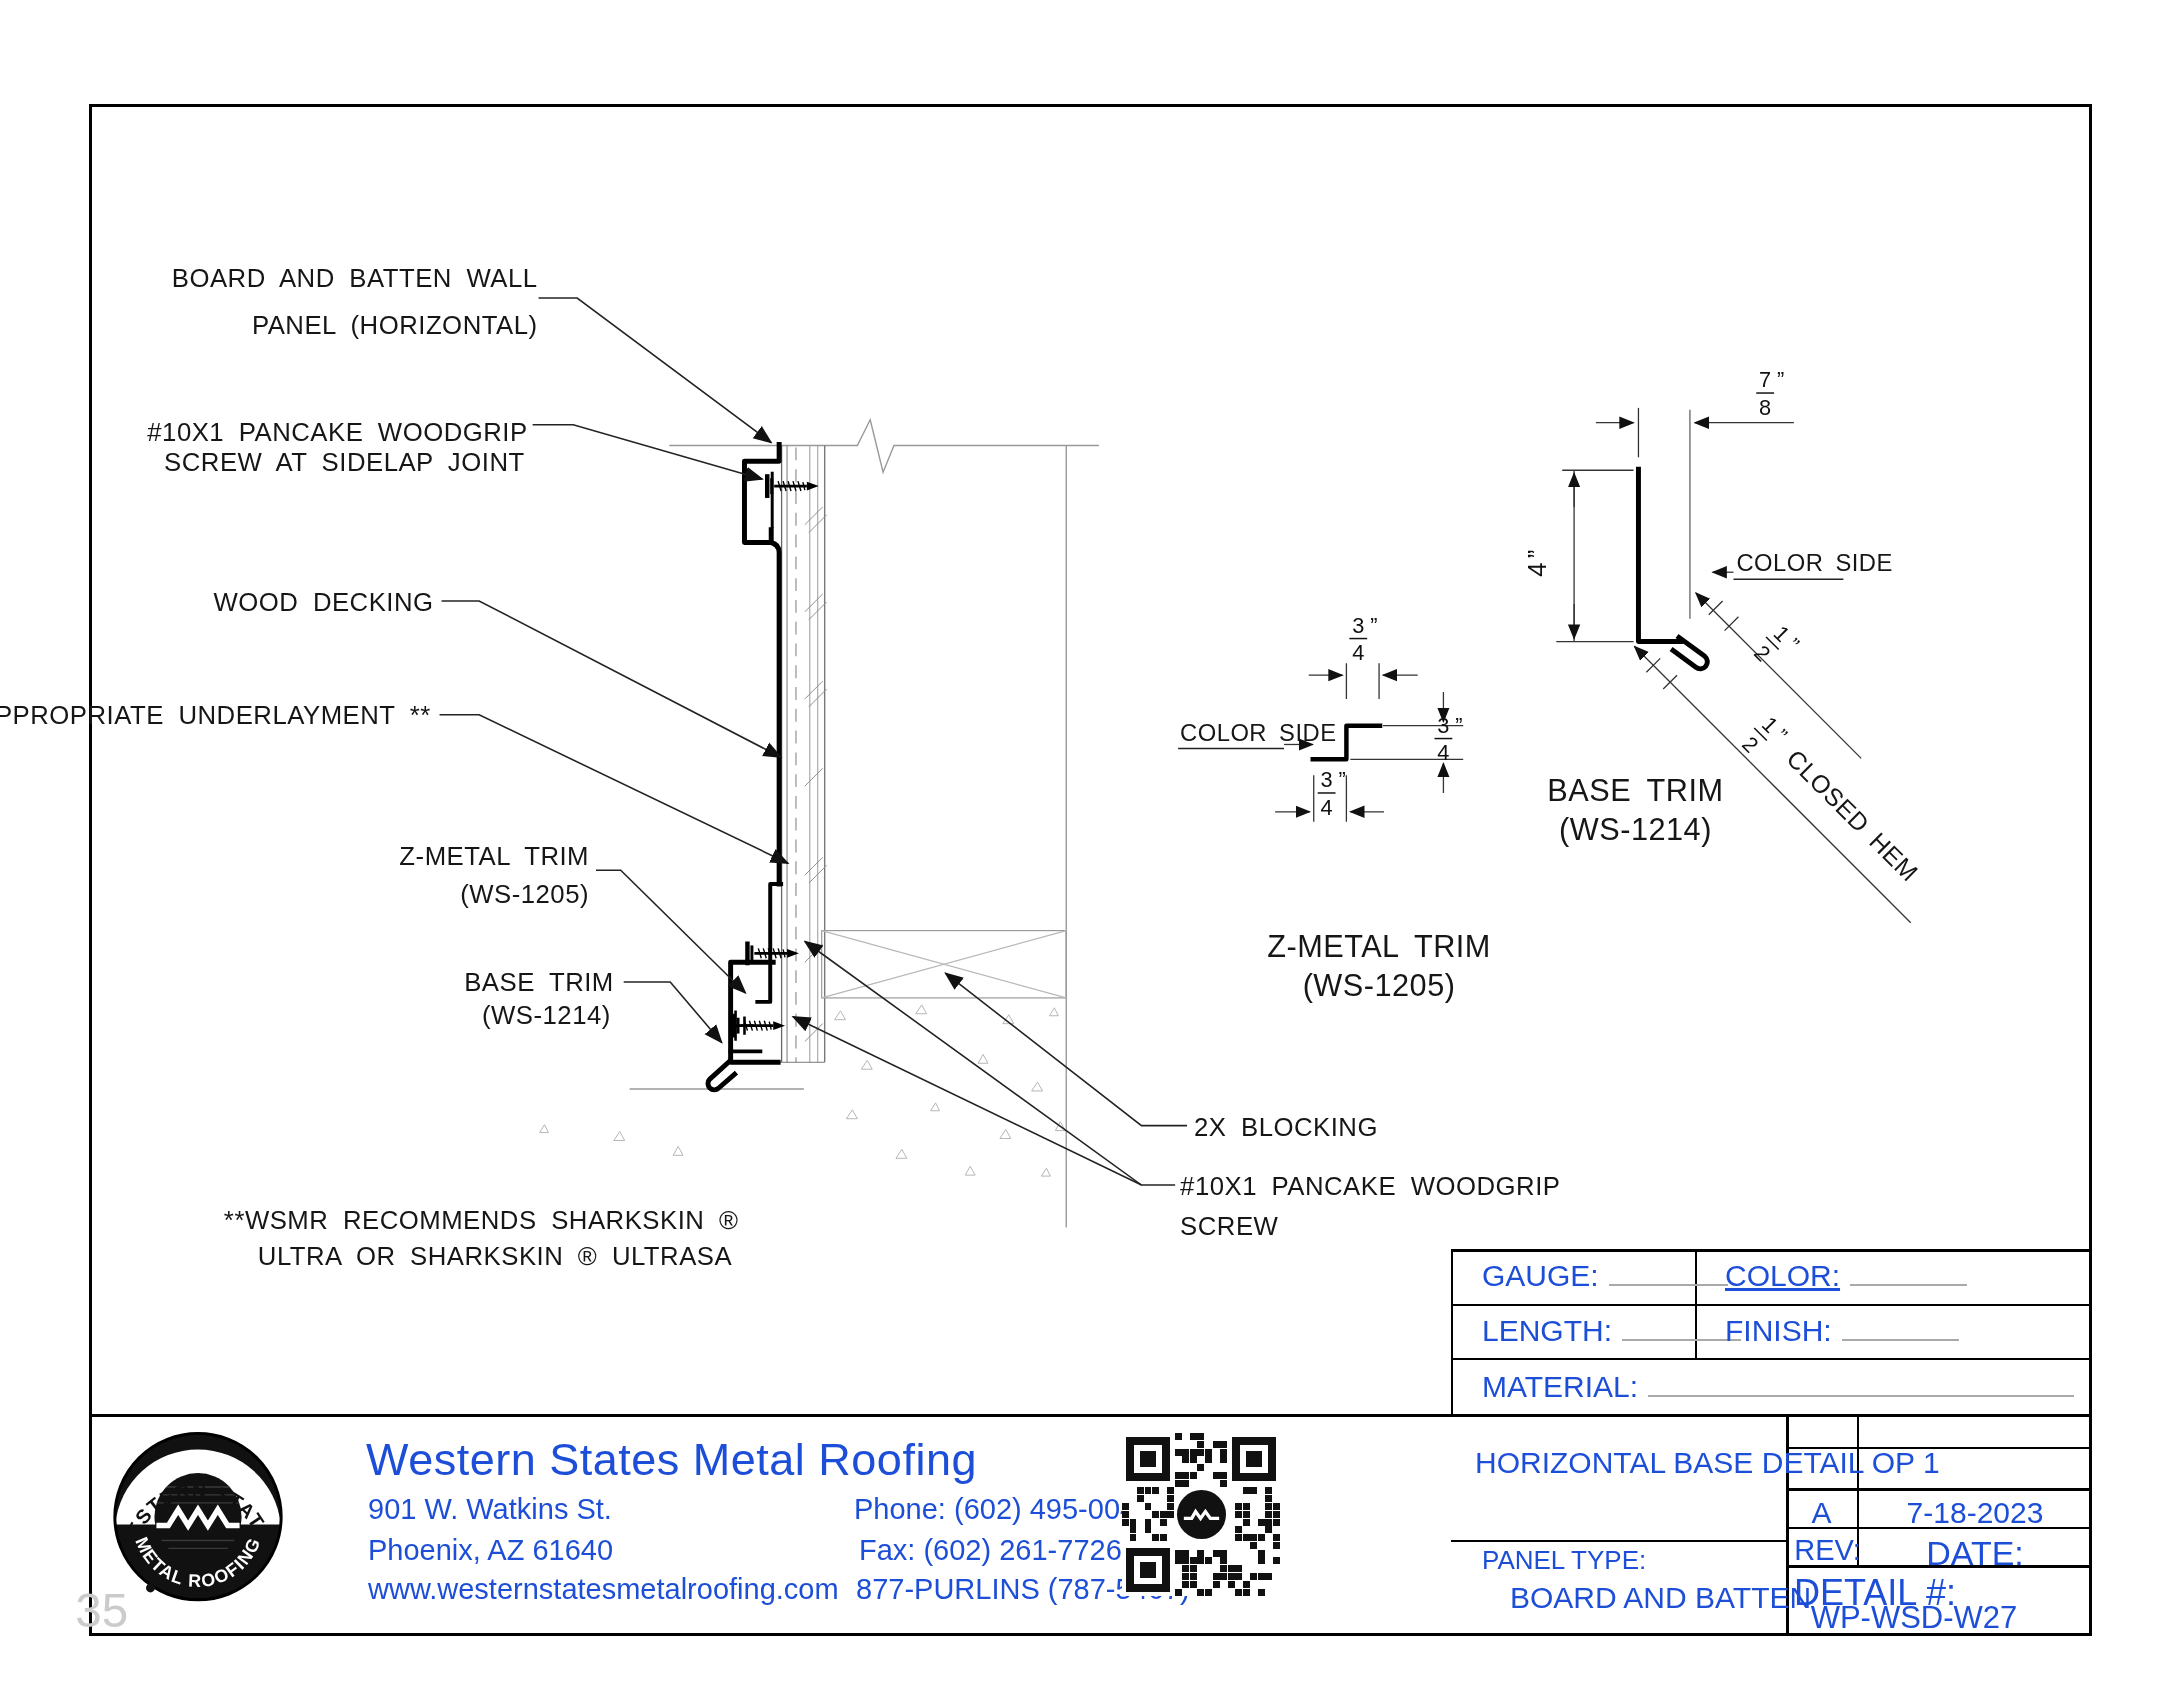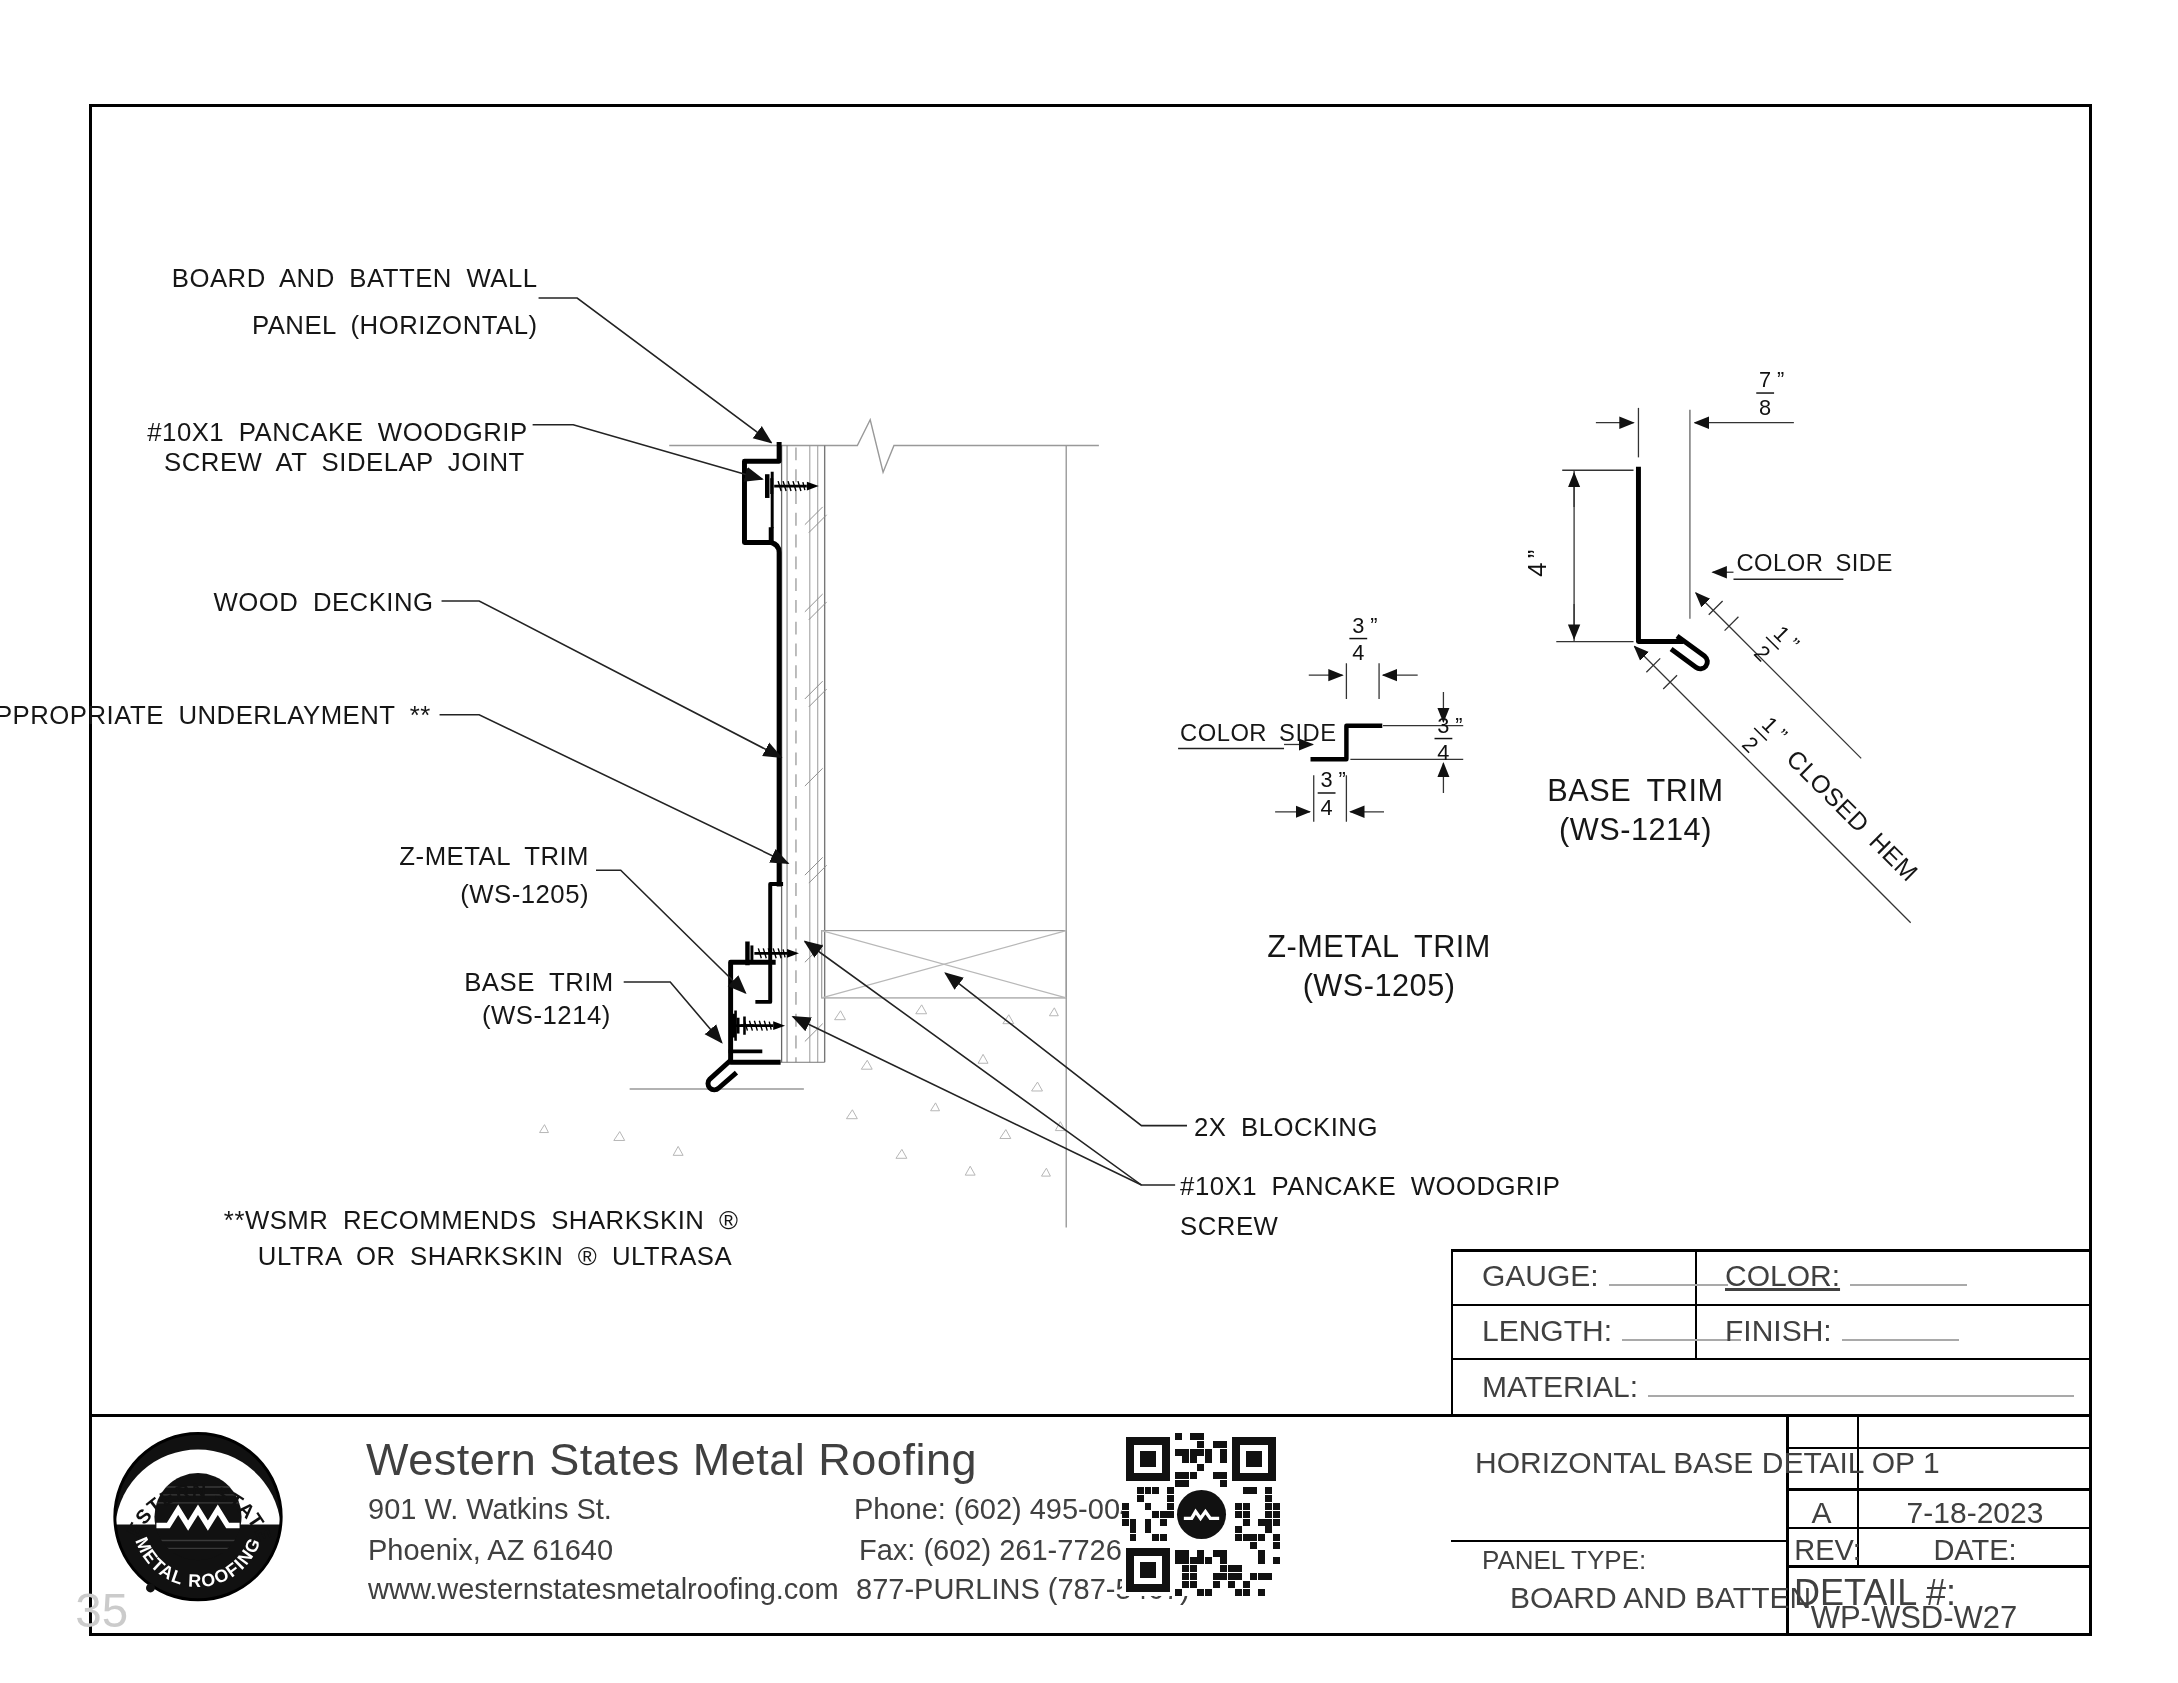--- a/index.html
+++ b/index.html
@@ -1,19 +1,19 @@
 <!DOCTYPE html>
 <html><head>
 <meta charset="utf-8">
 <style>
   html,body{margin:0;padding:0;background:#f2f2f2;}
   #page{position:relative;width:2178px;height:1683px;background:#ffffff;font-family:"Liberation Sans",sans-serif;overflow:hidden;}
   .ln{position:absolute;background:#000;}
   .frame{position:absolute;border:3px solid #000;box-sizing:border-box;background:transparent;}
-  .tbtext{position:absolute;color:#404040;white-space:nowrap;}
+  .tbtext{position:absolute;color:#1d4ed8;white-space:nowrap;}
   .blank{display:inline-block;height:24px;border-bottom:2px solid #a9a9a9;margin-left:10px;vertical-align:baseline;}
   .cad{font-family:"Liberation Sans",sans-serif;fill:#161616;font-size:26px;letter-spacing:.5px;word-spacing:7px;}
   .cadsm{font-family:"Liberation Sans",sans-serif;fill:#161616;font-size:24px;letter-spacing:.5px;word-spacing:5px;}
   .fr{font-family:"Liberation Sans",sans-serif;fill:#111;font-size:22px;}
   .dim{stroke:#333;stroke-width:1.3;fill:none;}
   .thin{stroke:#999;stroke-width:1.4;fill:none;}
   .leader{stroke:#232323;stroke-width:1.6;fill:none;}
   .prof{stroke:#000;fill:none;stroke-linejoin:round;stroke-linecap:square;}
   #qr{position:absolute;left:1122px;top:1433px;width:158px;height:163px;background:#fff;}
   #qr .cell{position:absolute;background:#111;}
@@ -259,21 +259,21 @@
   <div class="tbtext" style="left:1482px;top:1259px;font-size:30px;"><span>GAUGE:</span><span class="blank" style="width:119px;"></span></div>
   <div class="tbtext" style="left:1725px;top:1259px;font-size:30px;text-decoration:underline;"><span>COLOR:</span><span class="blank" style="width:117px;"></span></div>
   <div class="tbtext" style="left:1482px;top:1314px;font-size:30px;"><span>LENGTH:</span><span class="blank" style="width:119px;"></span></div>
   <div class="tbtext" style="left:1725px;top:1314px;font-size:30px;"><span>FINISH:</span><span class="blank" style="width:117px;"></span></div>
   <div class="tbtext" style="left:1482px;top:1370px;font-size:30px;"><span>MATERIAL:</span><span class="blank" style="width:426px;"></span></div>
 
   <div class="tbtext" style="left:1475px;top:1446px;font-size:30px;">HORIZONTAL BASE DETAIL OP 1</div>
   <div class="tbtext" style="left:1787px;top:1496px;width:69px;text-align:center;font-size:30px;">A</div>
   <div class="tbtext" style="left:1858px;top:1496px;width:234px;text-align:center;font-size:30px;">7-18-2023</div>
   <div class="tbtext" style="left:1787px;top:1534px;width:81px;text-align:center;font-size:29px;">REV:</div>
-  <div class="tbtext" style="left:1858px;top:1534px;width:234px;text-align:center;font-size:29px;">DATE:</div>
+  <div class="tbtext" style="left:1858px;top:1534px;width:234px;text-align:center;font-size:34px;">DATE:</div>
   <div class="tbtext" style="left:1482px;top:1545px;font-size:26px;">PANEL TYPE:</div>
   <div class="tbtext" style="left:1510px;top:1581px;font-size:30px;">BOARD AND BATTEN</div>
   <div class="tbtext" style="left:1794px;top:1572px;font-size:36px;">DETAIL #:</div>
   <div class="tbtext" style="left:1787px;top:1600px;width:254px;text-align:center;font-size:31px;">WP-WSD-W27</div>
 
   <div class="tbtext" style="left:366px;top:1434px;font-size:45px;font-weight:400;letter-spacing:0.5px;">Western States Metal Roofing</div>
   <div class="tbtext" style="left:368px;top:1493px;font-size:29px;">901 W. Watkins St.</div>
   <div class="tbtext" style="left:368px;top:1534px;font-size:29px;">Phoenix, AZ 61640</div>
   <div class="tbtext" style="left:368px;top:1573px;font-size:29px;">www.westernstatesmetalroofing.com</div>
   <div class="tbtext" style="left:854px;top:1493px;font-size:29px;">Phone: (602) 495-0048</div>

